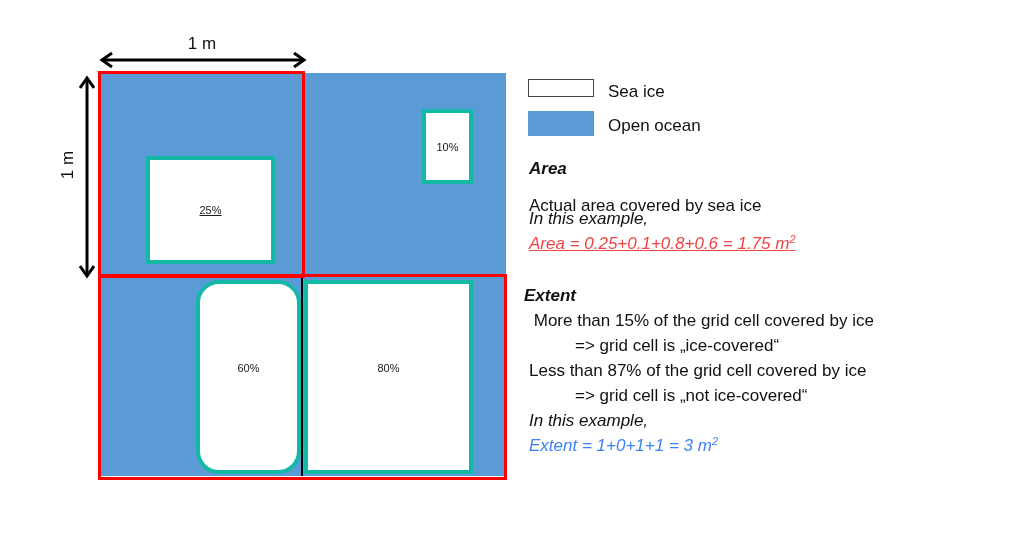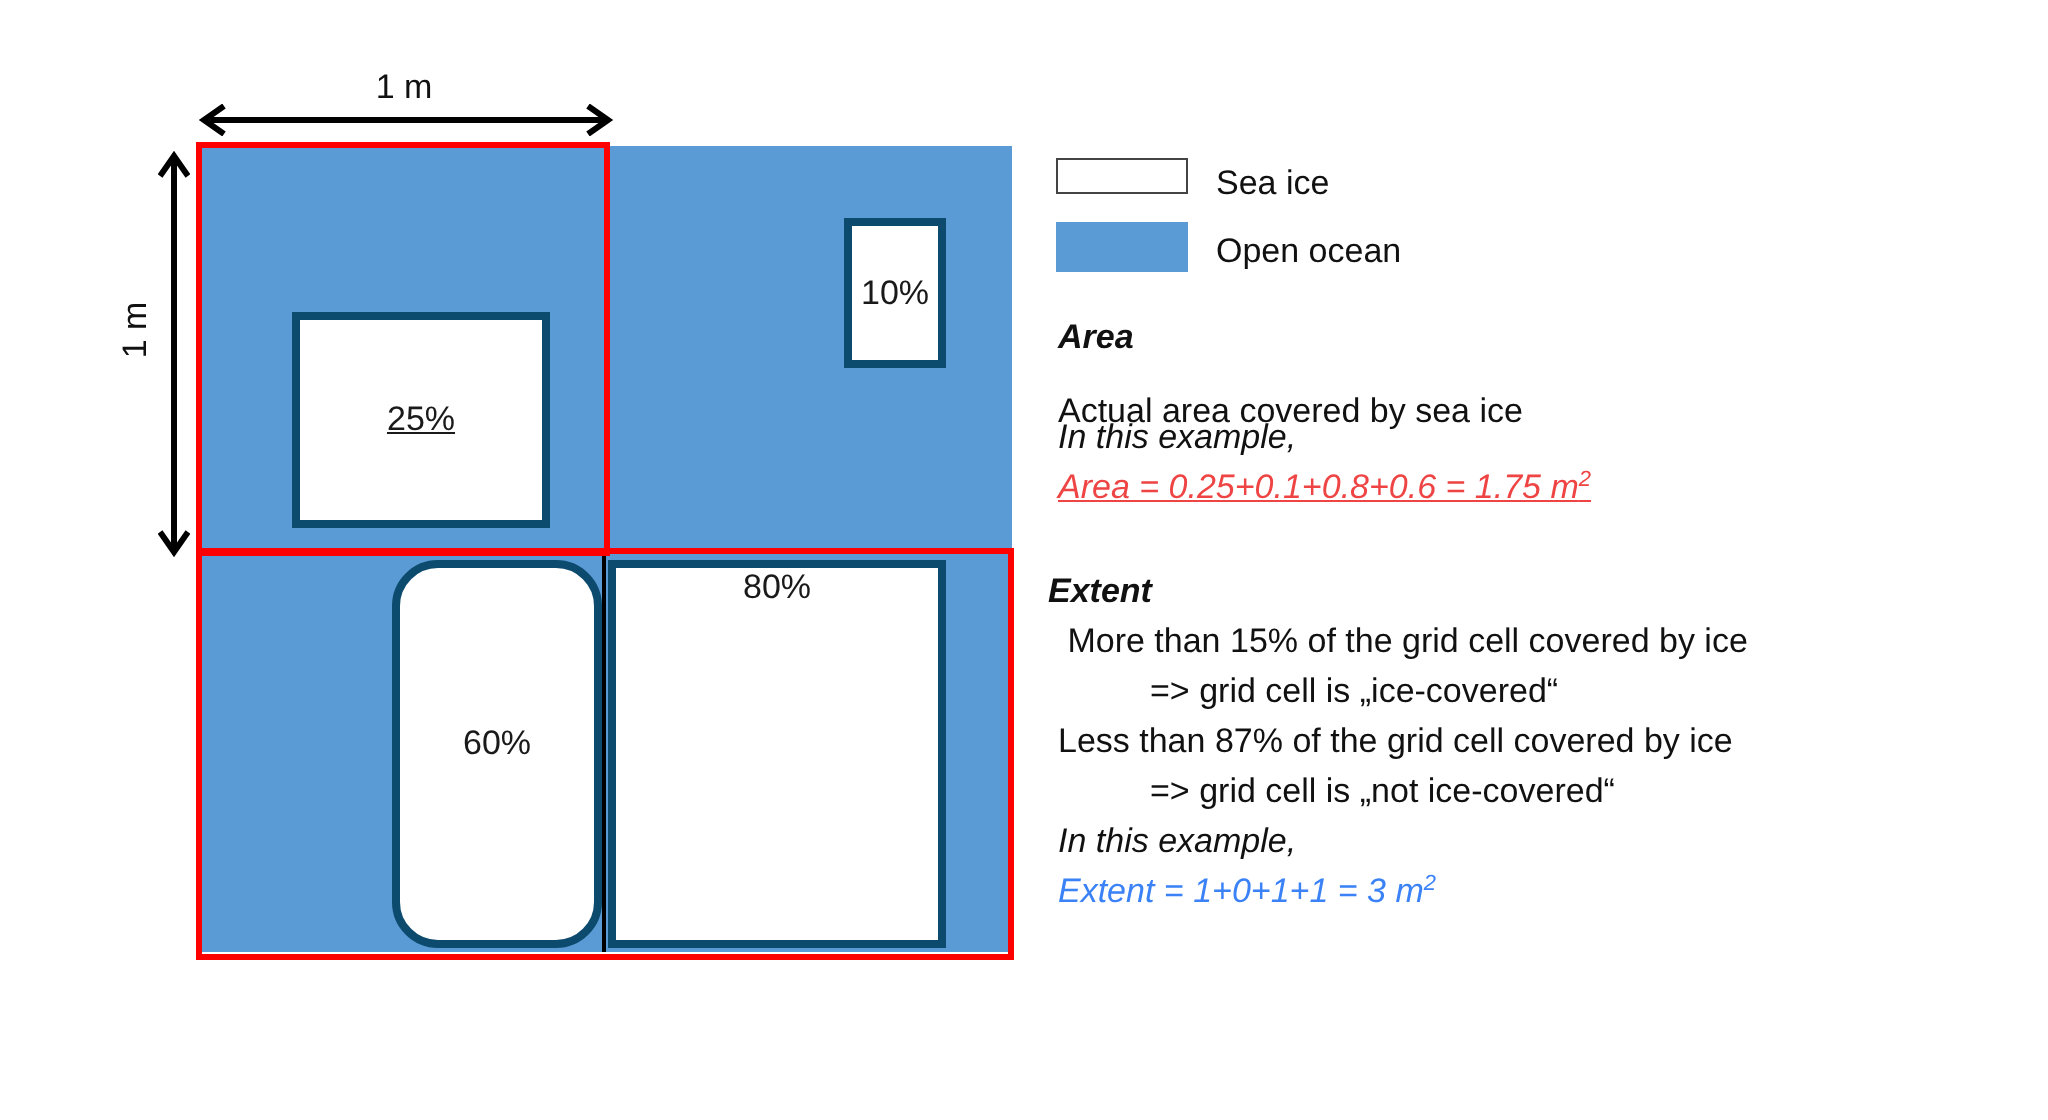--- a/index.html
+++ b/index.html
@@ -1,23 +1,23 @@
 <!DOCTYPE html>
 <html><head>
 <meta charset="utf-8">
 <style>
   html, body { margin:0; padding:0; background:#ffffff; }
   body { width:1024px; height:560px; position:relative; overflow:hidden;
          font-family:"Liberation Sans", "DejaVu Sans", sans-serif; color:#111; }
   .abs { position:absolute; }
   .ocean { background:#5b9bd5; }
-  .ice { background:#ffffff; border:4px solid #0c4a6e; box-sizing:border-box;
-         display:flex; align-items:center; justify-content:center; font-size:17px; color:#1a1a1a; }
+  .ice { background:#ffffff; border:4px solid #14b8a6; box-sizing:border-box;
+         display:flex; align-items:center; justify-content:center; font-size:11px; color:#1a1a1a; }
   .ice.pct-60 { align-items:flex-start; padding-top:78px;border-radius:23px; }
-  .ice.pct-80 { align-items:flex-start; }
+  .ice.pct-80 { align-items:flex-start; padding-top:78px; }
   .redbox { border:3px solid #ff0000; box-sizing:border-box; }
   .txt { font-size:17px; line-height:24px; white-space:nowrap; }
   .bold { font-weight:bold;font-style:italic; }
   .ital { font-style:italic; }
   .purple { color:#ef4444;text-decoration:underline; }
   .red { color:#3b82f6; }
   sup { font-size:11px; vertical-align:6px; line-height:0; }
 </style>
 </head>
 <body>

